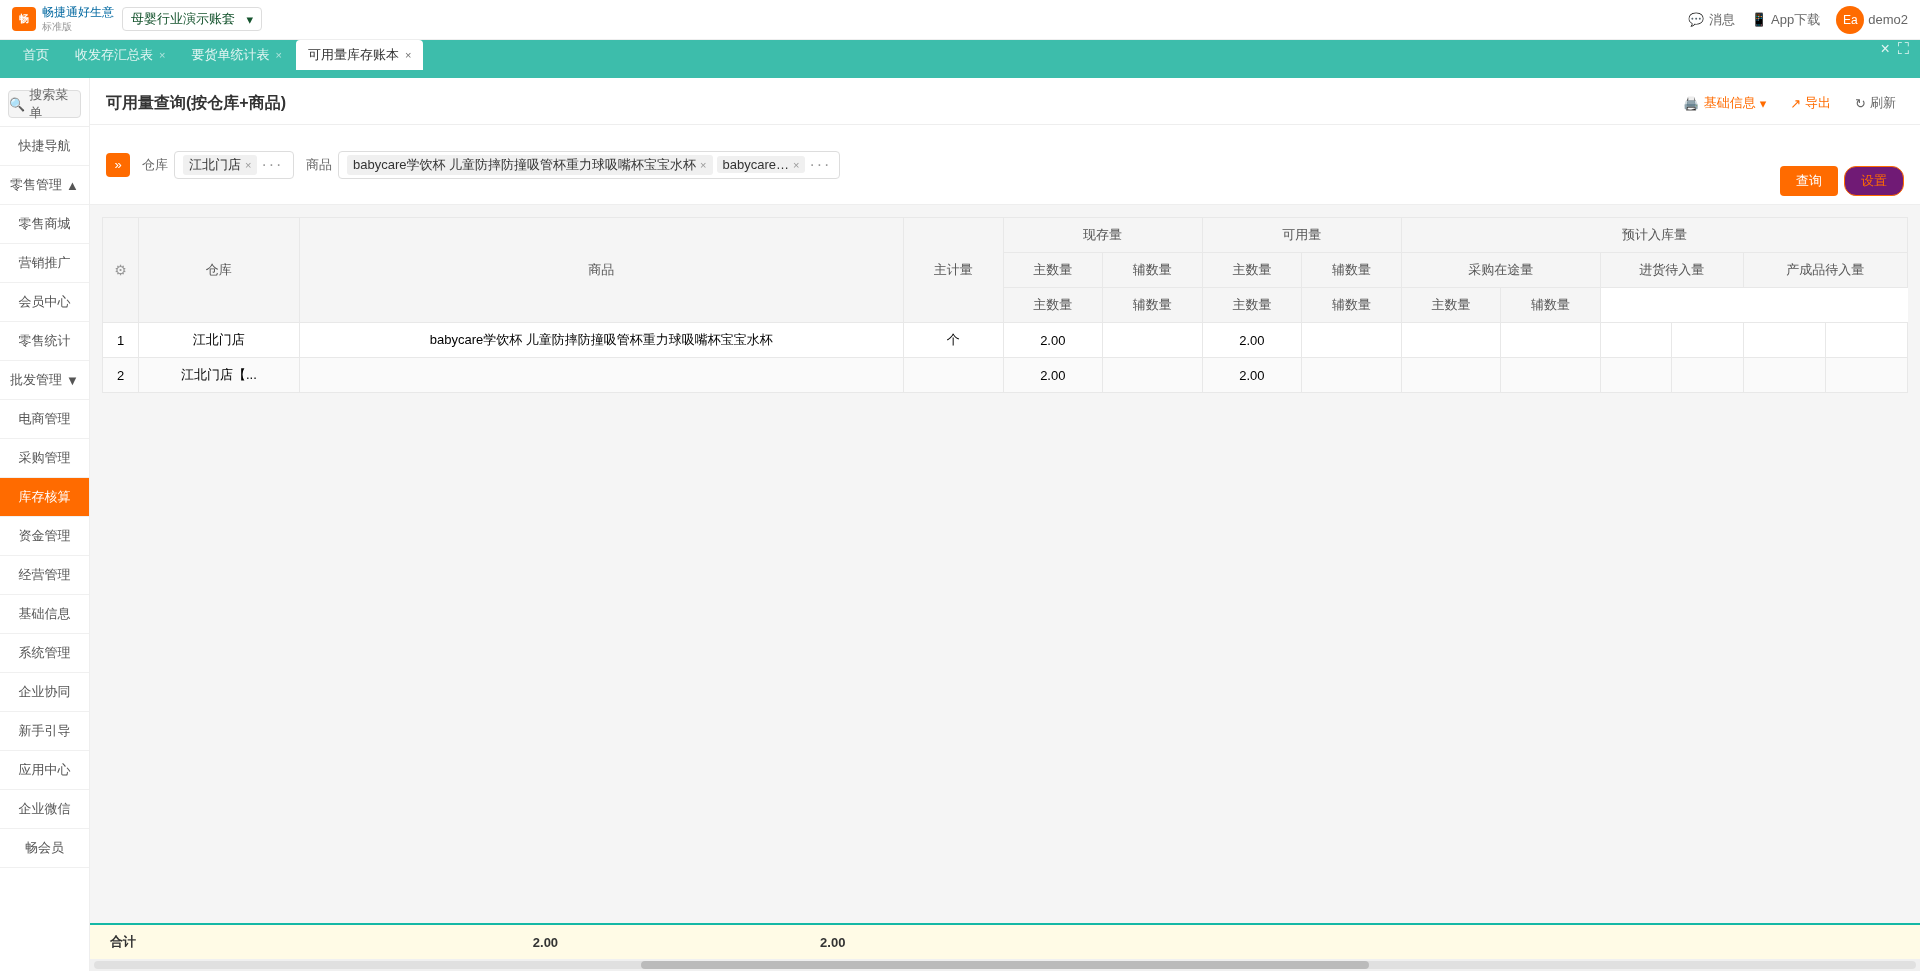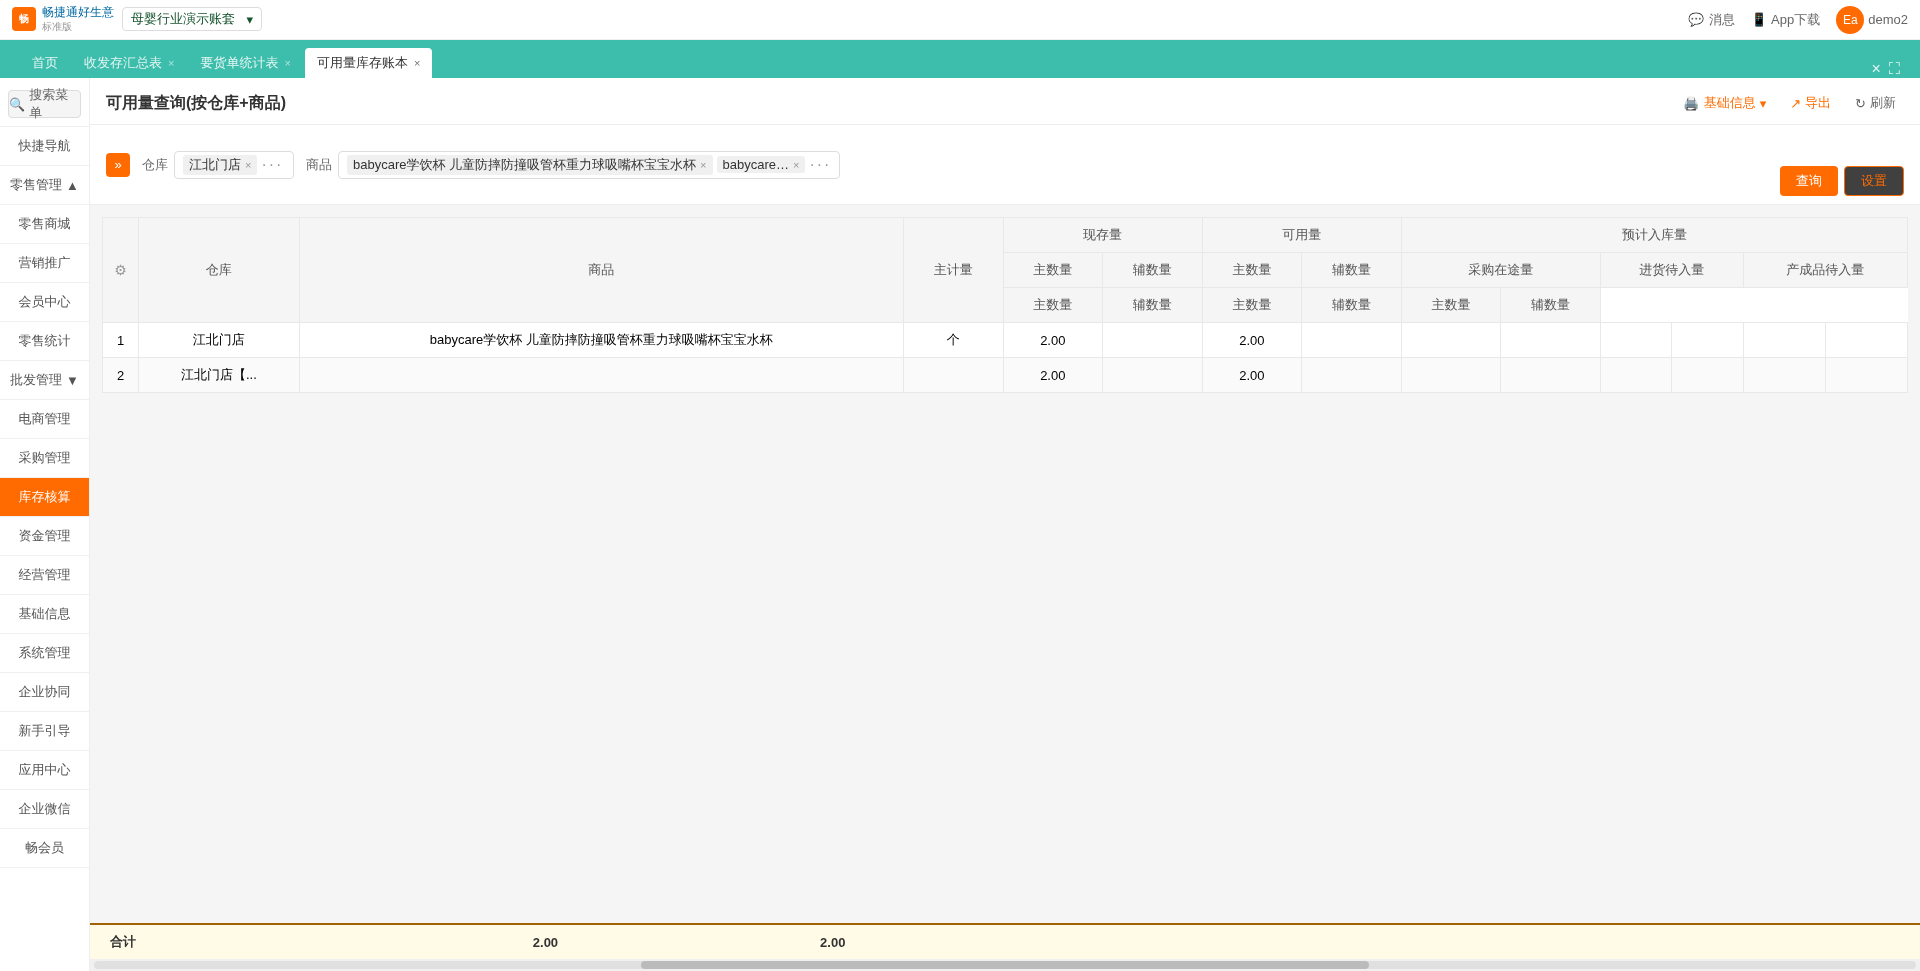--- a/index.html
+++ b/index.html
@@ -23,22 +23,22 @@
     .industry-select { display: flex; align-items: center; gap: 4px; border: 1px solid #ddd; border-radius: 4px; padding: 2px 8px; cursor: pointer; color: #14532d; min-width: 140px; justify-content: space-between; }
     .top-bar-right { display: flex; align-items: center; gap: 16px; }
     .top-right-item { display: flex; align-items: center; gap: 4px; color: #666; cursor: pointer; font-size: 12px; }
     .avatar { width: 28px; height: 28px; border-radius: 50%; background: #ff6b00; display: flex; align-items: center; justify-content: center; color: #fff; font-size: 12px; }
 
     
     .tab-bar {
       height: 38px;
       background: #3dbdab;
       display: flex;
-      align-items: flex-end;
-      padding: 0 20px;
+      align-items: flex-start;
+      padding: 0 11px;
       gap: 2px;
     }
     .tab {
       height: 30px;
       padding: 0 12px;
       border-radius: 4px 4px 0 0;
       display: flex;
       align-items: center;
       gap: 6px;
       cursor: pointer;
@@ -176,24 +176,24 @@
     .btn-query {
       background: #ff6b00;
       color: #fff;
       border: none;
       border-radius: 4px;
       padding: 5px 16px;
       cursor: pointer;
       font-size: 13px;
     }
     .btn-settings {
-      background: #404040;
+      background: #701a75;
       color: #ff6b00;
       border: 1px solid #ff6b00;
-      border-radius: 4px;
+      border-radius: 12px;
       padding: 5px 16px;
       cursor: pointer;
       font-size: 13px;
     }
 
     
     .table-area { flex: 1; overflow: auto; padding: 12px; }
     .data-table { width: 100%; border-collapse: collapse; background: #fff; }
     .data-table th, .data-table td {
       border: 1px solid #e8e8e8;
@@ -207,21 +207,21 @@
       font-weight: normal;
     }
     .data-table tr:nth-child(even) td { background: #fafafa; }
     .th-group { background: #f0f0f0; }
     .td-left { text-align: left; }
     .gear-icon { color: #999; cursor: pointer; font-size: 14px; }
 
     
     .table-footer {
       background: #fffbe6;
-      border-top: 2px solid #a16207;
+      border-top: 2px solid #14b8a6;
       padding: 8px 10px;
       display: flex;
       align-items: center;
     }
     .footer-label { color: #333; font-weight: bold; flex: 0 0 230px; padding-left: 10px; }
     .footer-cells { display: flex; flex: 1; }
     .footer-cell { flex: 1; text-align: center; font-weight: bold; color: #333; }
 
     
     .scroll-bar-area {

